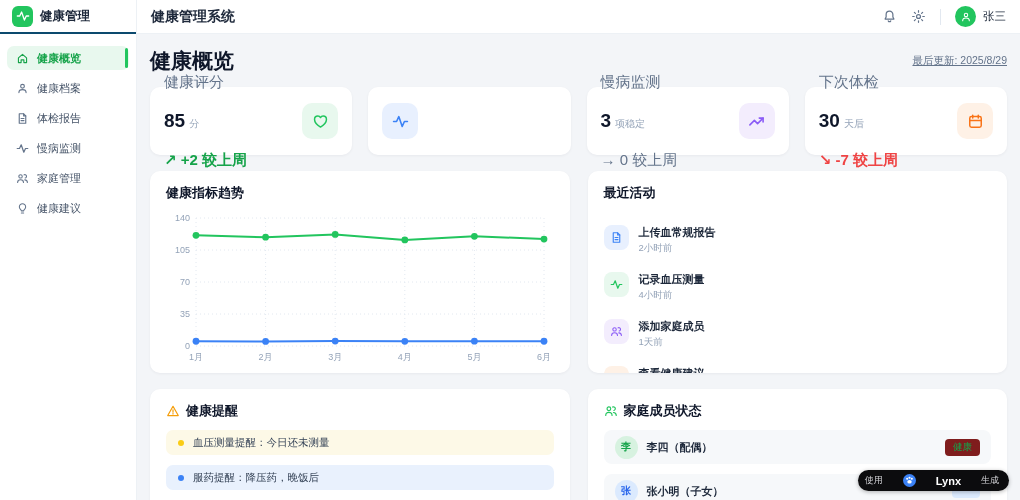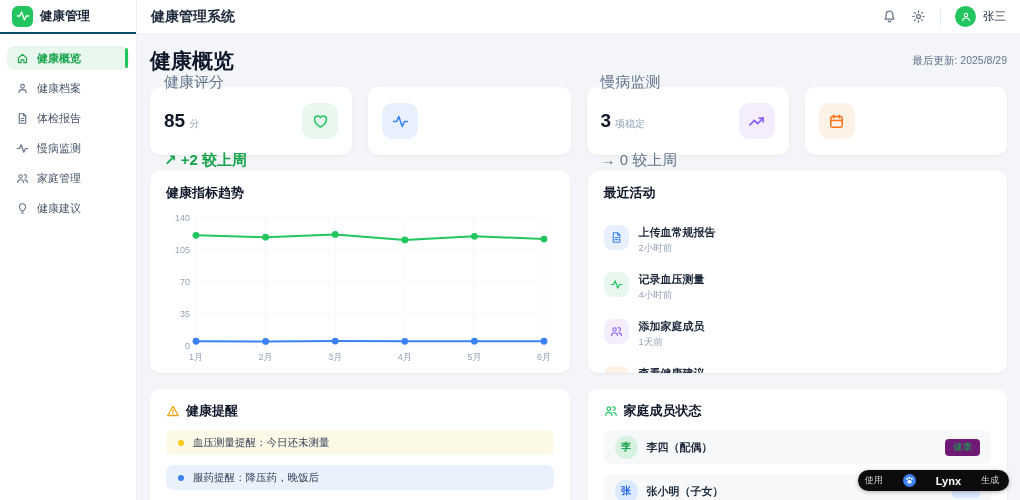--- a/index.html
+++ b/index.html
@@ -26,21 +26,21 @@
   .topbar-right { margin-left:auto; display:flex; align-items:center; gap:14px; }
   .tb-icon { color:#64748b; display:flex; cursor:pointer; }
   .tb-divider { width:1px; height:16px; background:#e2e8f0; }
   .tb-user { display:flex; align-items:center; gap:7px; cursor:pointer; }
   .avatar { width:21px; height:21px; border-radius:50%; background:#22c55e; color:#fff; display:flex; align-items:center; justify-content:center; }
   .tb-username { font-size:11.5px; color:#1e293b; }
 
   .content { flex:1; padding:11px 13px 0 13px; overflow:hidden; }
   .page-head { display:flex; align-items:center; margin:2px 0 12px; }
   .page-title { font-size:21px; font-weight:bold; color:#0f172a; }
-  .last-updated { margin-left:auto; font-size:10.5px; color:#64748b; }
+  .last-updated { margin-left:auto; font-size:10.5px; color:#64748b;text-decoration:underline; }
 
   .card { background:#fff; border-radius:10px; box-shadow:0 1px 3px rgba(15,23,42,.05); }
 
   
   .stats { display:grid; grid-template-columns:repeat(4,1fr); gap:16px; }
   .stat-card { height:68px; padding:10px 14px; display:flex; align-items:center; justify-content:space-between; }
   .stat-label { font-size:15px; color:#64748b; }
   .stat-valrow { display:flex; align-items:baseline; gap:4px; margin-top:18px; }
   .stat-value { font-size:19px; font-weight:bold; color:#0f172a; }
   .stat-unit { font-size:10px; color:#94a3b8; }
@@ -270,20 +270,28 @@
               </div>
             <div class="stat-trend" style="color:#64748b;font-weight:normal"><span>→</span> <span>0 较上周</span></div>
           </div>
           <span class="stat-iconbox" style="background:#f3edfd;color:#8b5cf6">
               <svg width="17" height="17" viewBox="0 0 16 16">
                 <use href="#i-trend-up"></use>
               </svg>
             </span>
         </div>
         <div class="card stat-card">
+          <div>
+            <div class="stat-label">下次体检</div>
+            <div class="stat-valrow">
+                <span class="stat-value">30</span>
+                <span class="stat-unit">天后</span>
+              </div>
+            <div class="stat-trend" style="color:#ef4444"><span>↘</span> <span>-7 较上周</span></div>
+          </div>
           <span class="stat-iconbox" style="background:#fef1e6;color:#f97316">
               <svg width="17" height="17" viewBox="0 0 16 16">
                 <use href="#i-calendar"></use>
               </svg>
             </span>
         </div>
       </section>
 
       <section class="mid">
         <div class="card panel">
@@ -404,21 +412,21 @@
             <span style="color:#22c55e;display:flex">
                 <svg width="14" height="14" viewBox="0 0 16 16">
                   <use href="#i-people"></use>
                 </svg>
               </span>
             <span class="panel-title">家庭成员状态</span>
           </div>
           <div class="member-row">
             <span class="member-avatar" style="background:#d7f2e0;color:#16a34a">李</span>
             <span class="member-name">李四（配偶）</span>
-            <span class="member-badge" style="background:#701a75;color:#16a34a">健康</span>
+            <span class="member-badge" style="background:#7f1d1d;color:#16a34a">健康</span>
           </div>
           <div class="member-row">
             <span class="member-avatar" style="background:#dbeafe;color:#2563eb">张</span>
             <span class="member-name">张小明（子女）</span>
             <span class="member-badge" style="background:#dbeafe;color:#2563eb"></span>
           </div>
         </div>
       </section>
     </main>
   </div>

